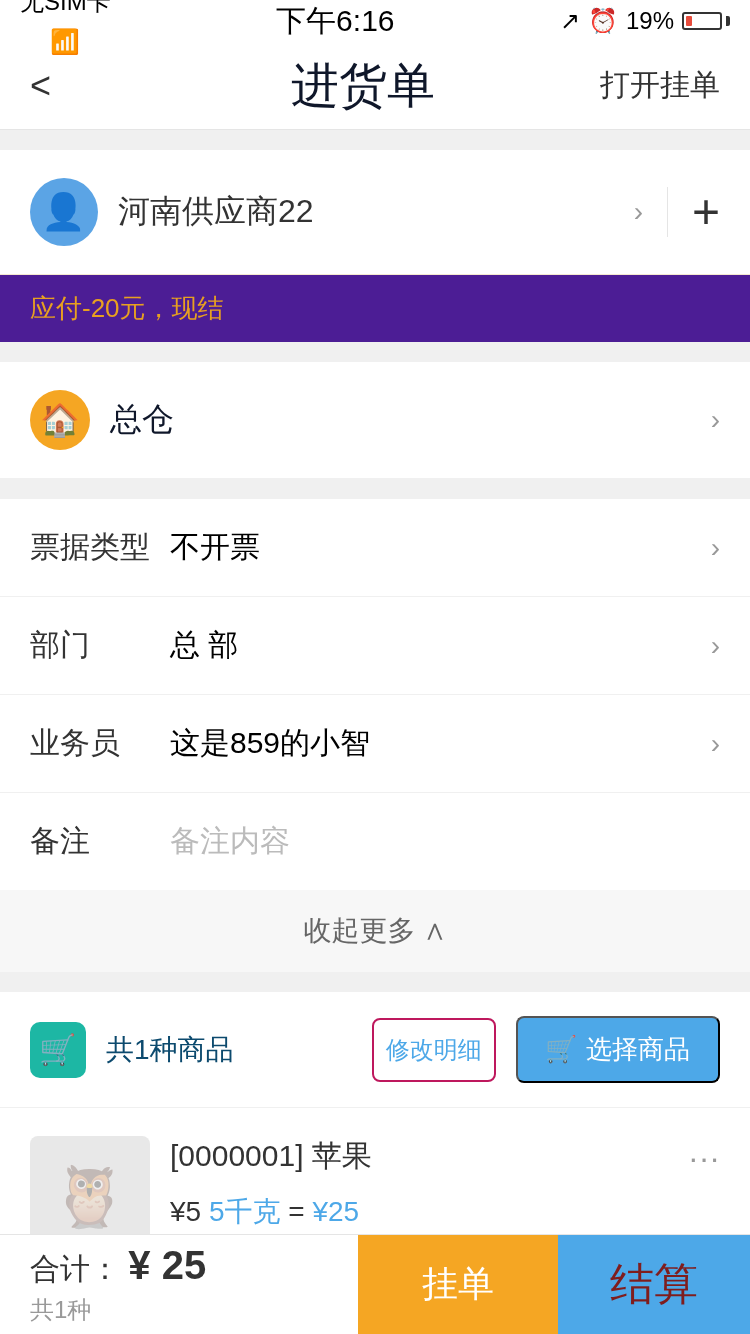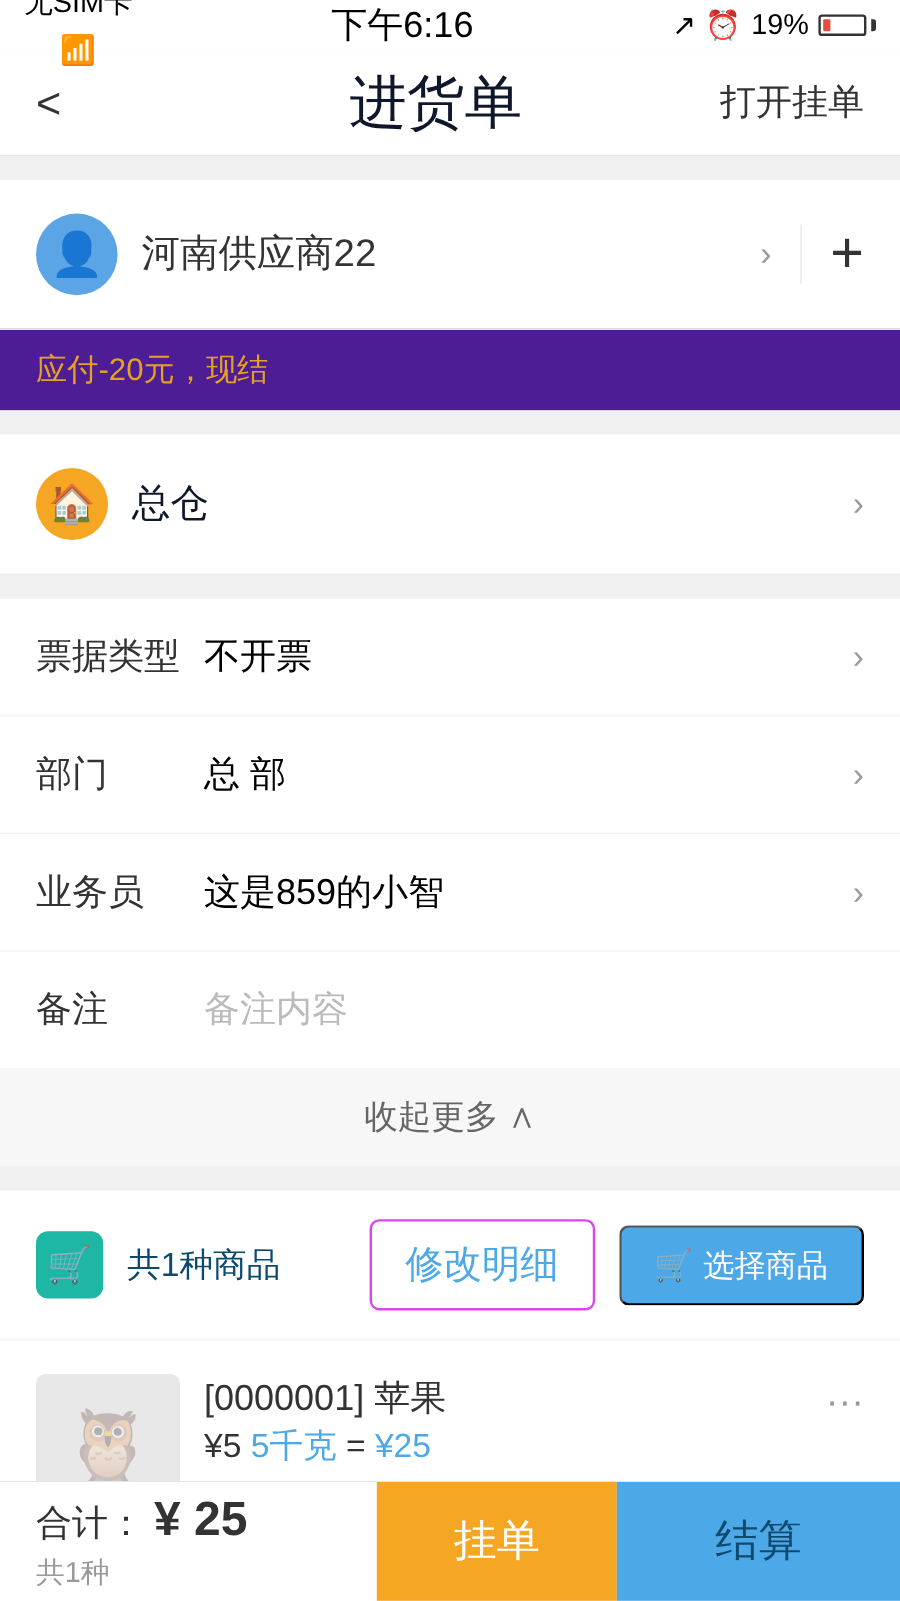--- a/index.html
+++ b/index.html
@@ -198,26 +198,26 @@
       font-size: 30px;
       color: #fff;
       flex-shrink: 0;
     }
     .products-count {
       flex: 1;
       font-size: 28px;
       color: #0c4a6e;
     }
     .btn-edit {
-      padding: 14px 28px;
-      border: 2px solid #d946ef;
+      padding: 14px 12px;
+      border: 2px solid #be185d;
       border-radius: 8px;
       color: #4da8e8;
       background: #fff;
-      font-size: 32px;
+      font-size: 24px;
     }
     .btn-select {
       padding: 14px 28px;
       border-radius: 8px;
       background: #4da8e8;
       color: #fff;
       font-size: 26px;
       display: flex; align-items: center; gap: 8px;
     }
 
@@ -235,20 +235,21 @@
       border-radius: 8px;
       display: flex; align-items: center; justify-content: center;
       flex-shrink: 0;
     }
     .product-info {
       flex: 1;
     }
     .product-name {
       font-size: 30px;
       color: #333;
+      margin-bottom: 16px;
     }
     .product-price {
       font-size: 28px;
       color: #333;
     }
     .product-price .highlight {
       color: #4da8e8;
     }
     .product-price .total {
       color: #4da8e8;
@@ -293,26 +294,26 @@
     .btn-hang {
       width: 200px;
       height: 100%;
       background: #f5a623;
       display: flex; align-items: center; justify-content: center;
       font-size: 36px;
       color: #fff;
       cursor: pointer;
     }
     .btn-checkout {
-      width: 236px;
+      width: 192px;
       height: 100%;
       background: #4da8e8;
       display: flex; align-items: center; justify-content: center;
-      font-size: 36px;
-      color: #0c4a6e;
+      font-size: 44px;
+      color: #7f1d1d;
       cursor: pointer;
     }
   </style>
 </head>
 <body>
 
 <div class="status-bar">
   <div class="status-left">
     <span>无SIM卡</span>
     <span>📶</span>

